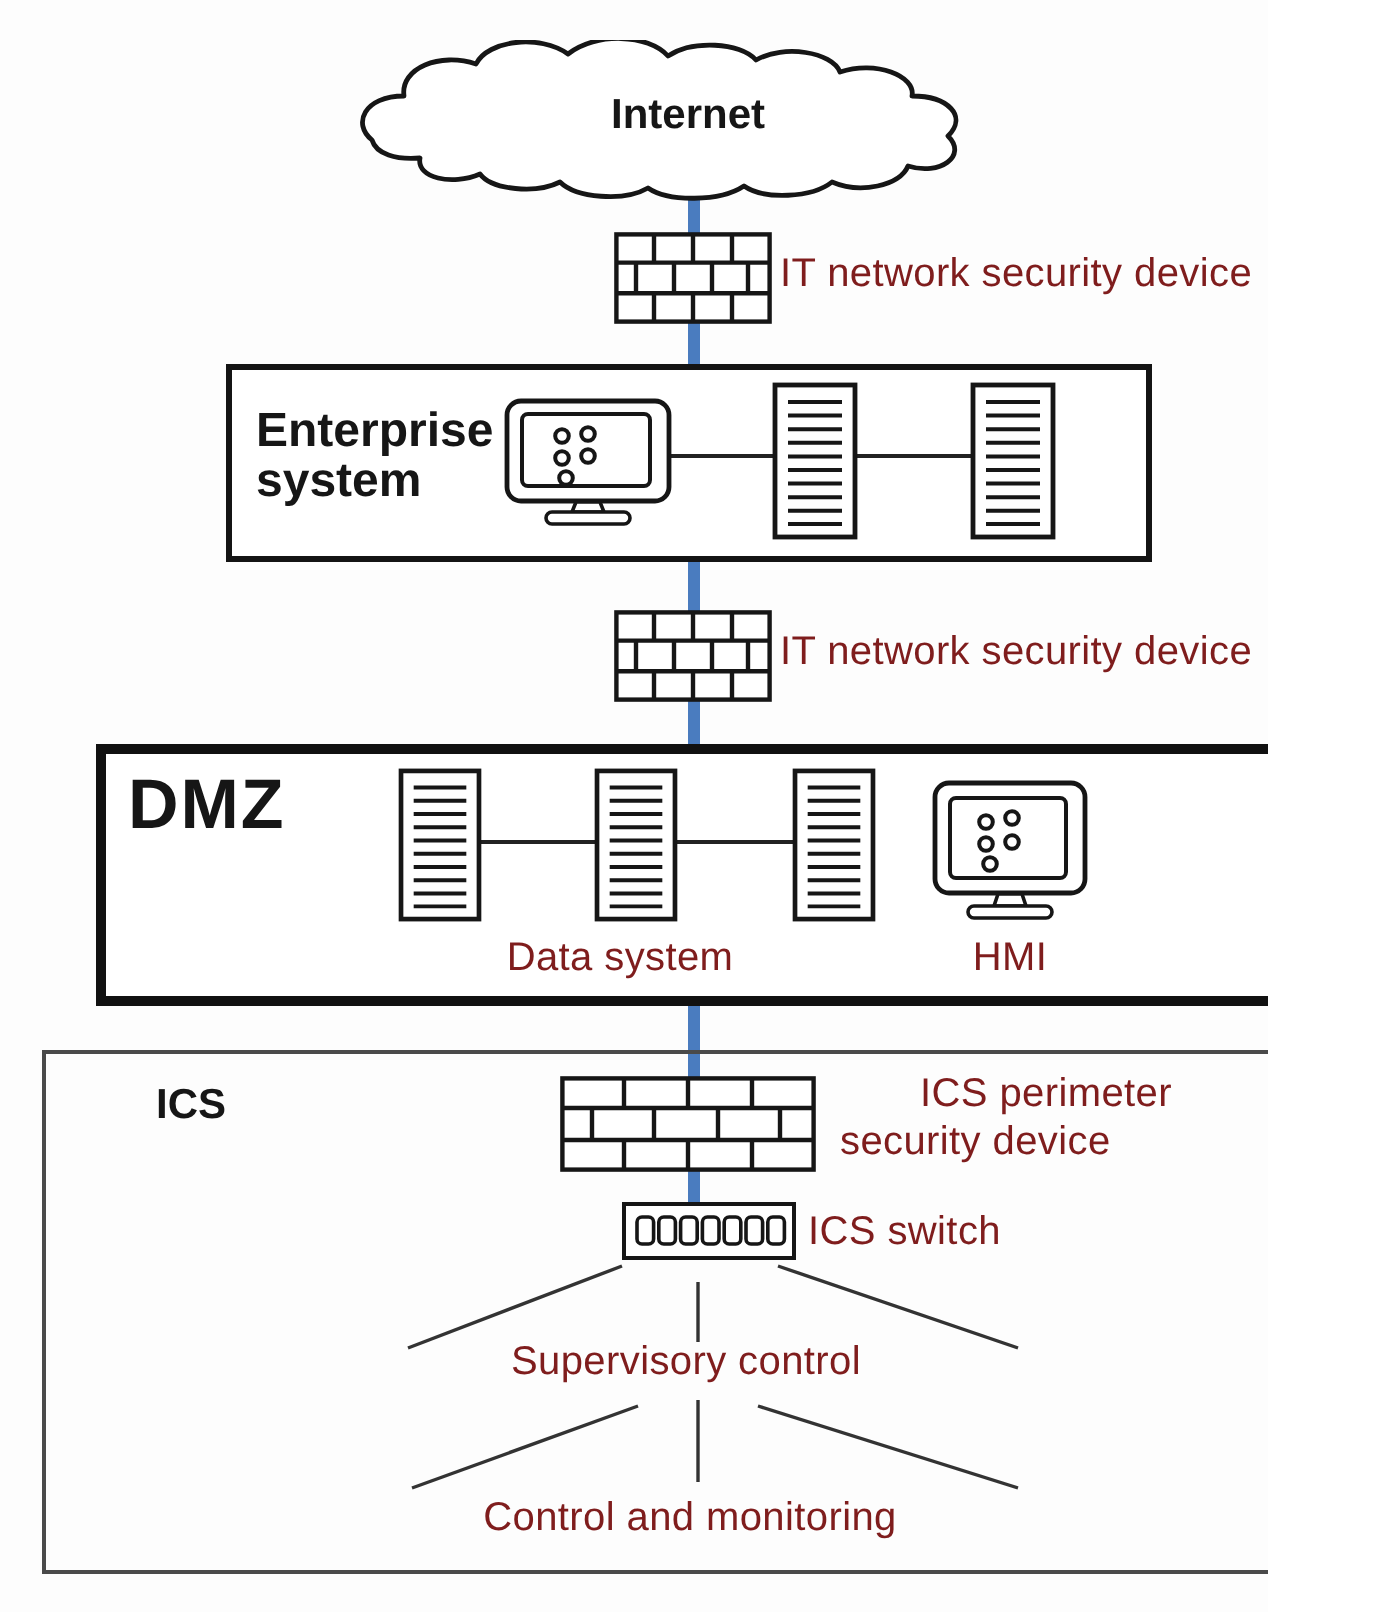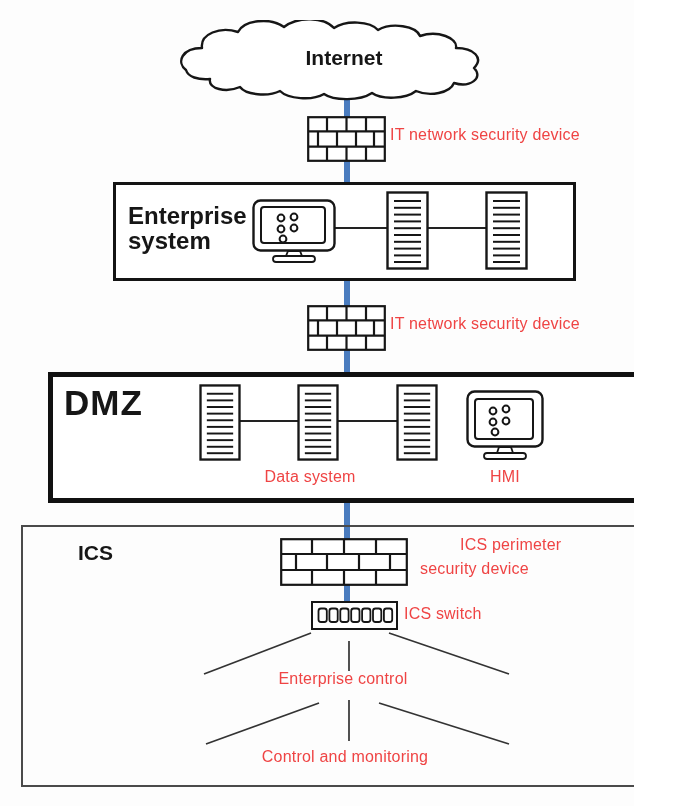--- a/index.html
+++ b/index.html
@@ -1,21 +1,21 @@
 <!DOCTYPE html>
 <html style="--link: #4a7cbf;"><head>
 <meta charset="utf-8">
 <style>
   html,body{margin:0;padding:0;background:#fff;}
   .canvas{
     position:relative;width:634px;height:806px;background:#fdfdfd;
     font-family:"Liberation Sans", sans-serif;color:#161616;overflow:hidden;
   }
   .abs{position:absolute;}
-  .lbl{font-size:16px;letter-spacing:.2px;white-space:nowrap;color:#ef4444;}
+  .lbl{font-size:20px;letter-spacing:.2px;white-space:nowrap;color:#7f1d1d;}
   .blue-line{width:6px;background:var(--link,#4a7cbf);z-index:1;}
   .zone{background:transparent;z-index:2;}
   .icon{z-index:3;}
   .centered{text-align:center;}
   .ent-title{font-weight:bold;font-size:24px;line-height:25px;width:130px;}
   .dmz-title{font-weight:bold;font-size:35px;letter-spacing:1px;}
   .ics-title{font-weight:bold;font-size:21px;}
   .internet-title{font-weight:bold;font-size:21px;}
   .hline{height:2px;background:#222;z-index:1;}
   svg{display:block;}
@@ -234,16 +234,16 @@
   <svg class="abs" style="left:150px;top:630px;z-index:1;pointer-events:none;" width="410" height="122" viewBox="0 0 410 122">
     <g stroke="#333" stroke-width="1.7">
       <line x1="161" y1="3" x2="54" y2="44"></line>
       <line x1="199" y1="11" x2="199" y2="41"></line>
       <line x1="239" y1="3" x2="359" y2="44"></line>
       <line x1="169" y1="73" x2="56" y2="114"></line>
       <line x1="199" y1="70" x2="199" y2="111"></line>
       <line x1="229" y1="73" x2="359" y2="114"></line>
     </g>
   </svg>
-  <div class="abs lbl centered" style="left:233px;top:670px;width:220px;z-index:3;">Enterprise control</div>
+  <div class="abs lbl centered" style="left:233px;top:670px;width:220px;z-index:3;">Supervisory control</div>
   <div class="abs lbl centered" style="left:225px;top:748px;width:240px;z-index:3;">Control and monitoring</div>
 
 </div>
 
 </body></html>

